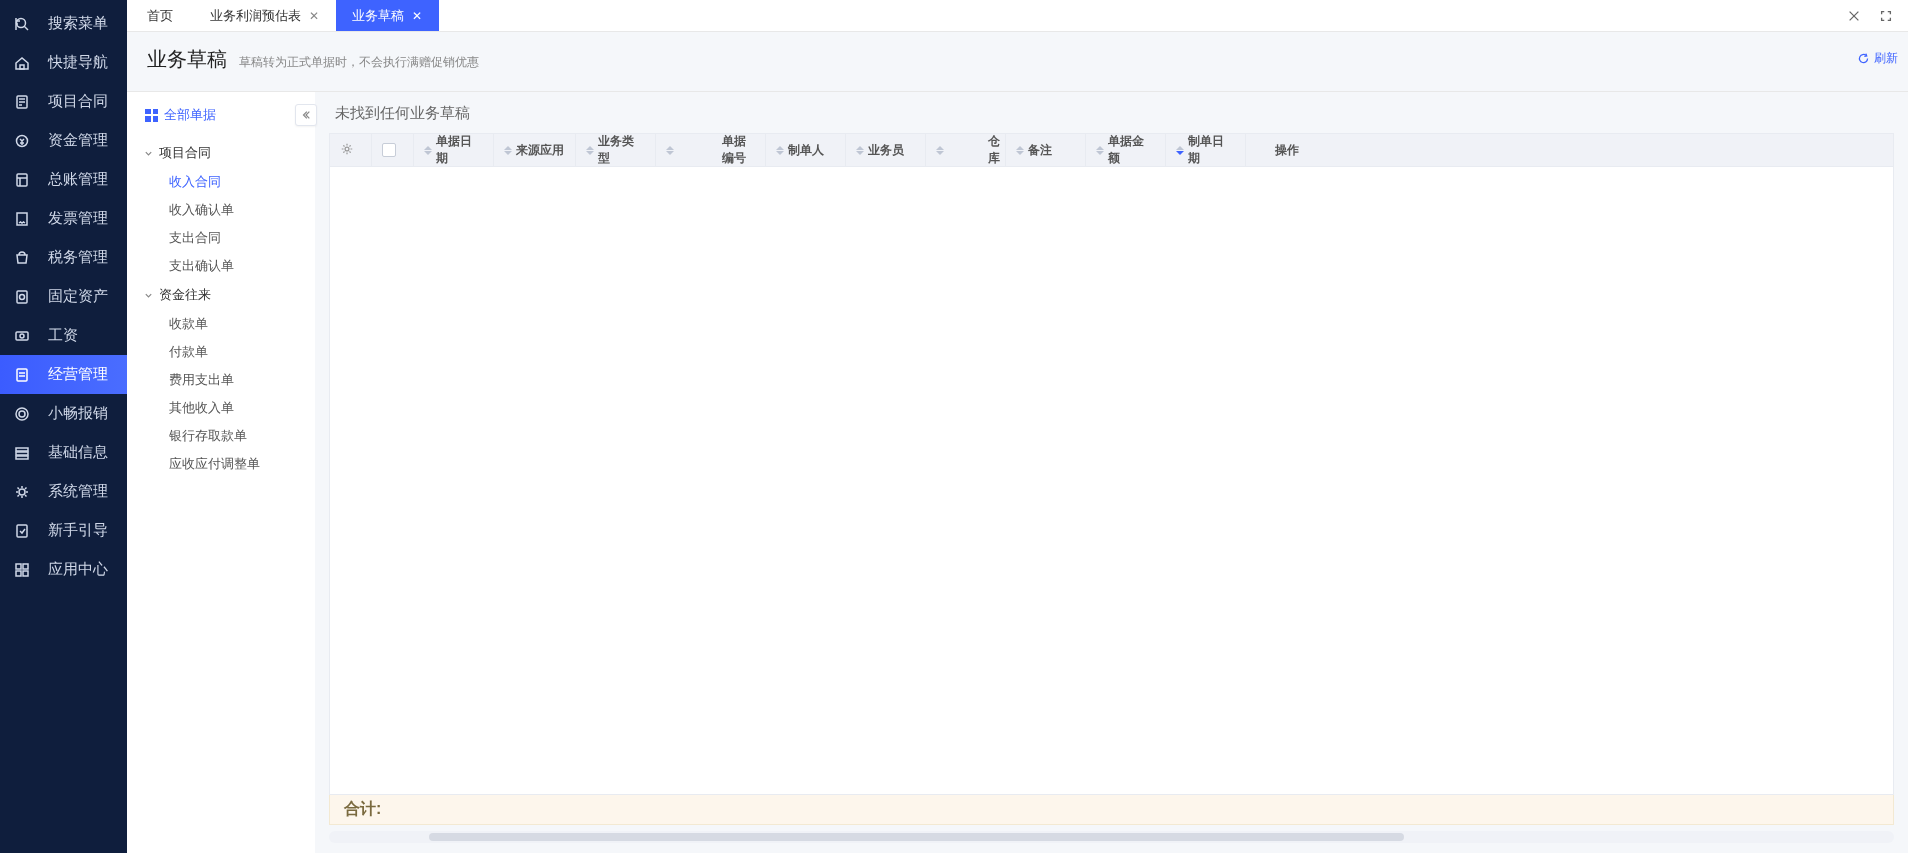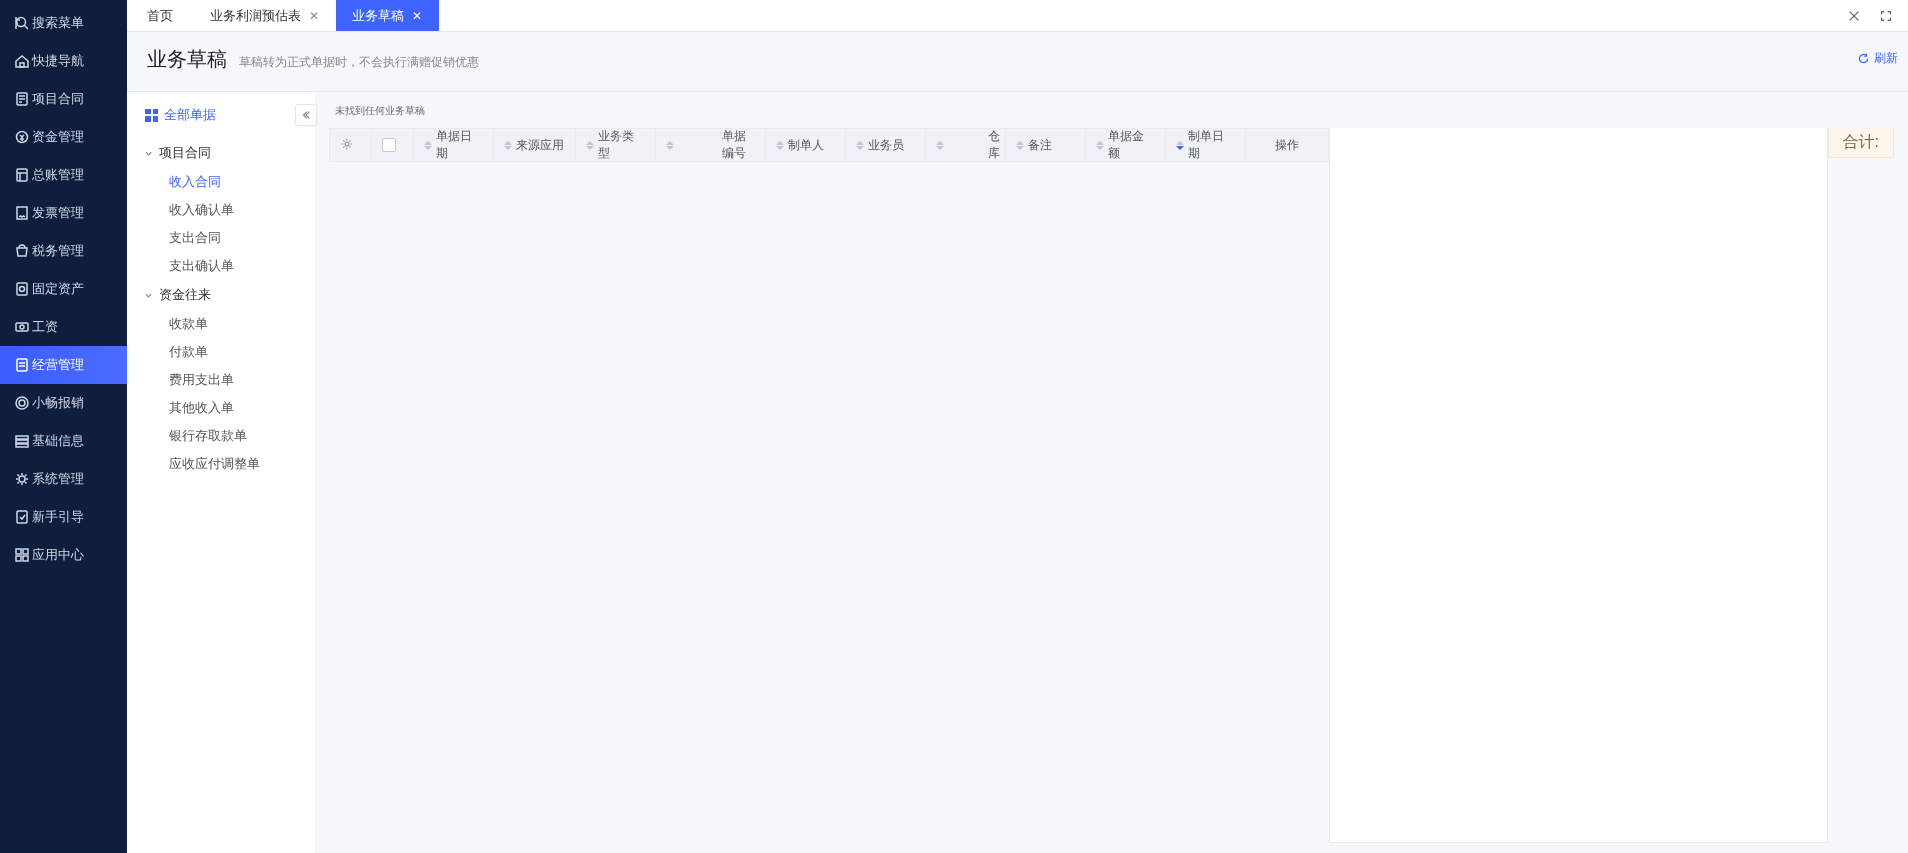--- a/index.html
+++ b/index.html
@@ -1,21 +1,21 @@
 <!DOCTYPE html>
 <html><head>
 <meta charset="utf-8">
 <style>
 * { margin: 0; padding: 0; box-sizing: border-box; }
 body { font-family: "Microsoft YaHei", -apple-system, sans-serif; font-size: 13px; color: #333; background: #fff; overflow: hidden; }
 .app { display: flex; height: 853px; width: 1908px; position: relative; }
 
 
 .sidebar { width: 127px; background: #0f1e3d; color: #d0d8e8; flex-shrink: 0; padding-top: 4px; }
-.side-item { display: flex; align-items: center; gap: 2px; padding: 10px 14px; cursor: pointer; font-size: 13px; }
+.side-item { display: flex; align-items: center; gap: 18px; padding: 10px 14px; cursor: pointer; font-size: 15px; }
 .side-item.active { background: linear-gradient(90deg, #3b5cff, #4a6dff); color: #fff; }
 .side-icon { width: 16px; height: 16px; display: inline-flex; align-items: center; justify-content: center; }
 .side-icon svg { width: 16px; height: 16px; stroke: currentColor; fill: none; stroke-width: 1.5; }
 
 
 .main { flex: 1; display: flex; flex-direction: column; position: relative; }
 
 
 .tabs { height: 32px; border-bottom: 1px solid #e8e8e8; display: flex; align-items: stretch; background: #fff; position: relative; }
 .tab { display: flex; align-items: center; gap: 8px; padding: 0 16px; font-size: 13px; cursor: pointer; border-right: 1px solid transparent; }
@@ -43,22 +43,22 @@
 .filter-header { display: flex; align-items: center; gap: 6px; color: #3e63ff; font-size: 13px; margin-bottom: 14px; padding-left: 6px; }
 .grid-icon { width: 13px; height: 13px; display: inline-grid; grid-template-columns: 1fr 1fr; gap: 2px; }
 .grid-icon span { background: #3e63ff; }
 .filter-group-header { display: flex; align-items: center; gap: 6px; font-size: 13px; color: #333; padding: 6px 4px; cursor: pointer; }
 .chevron { width: 10px; height: 10px; display:inline-flex; align-items:center; justify-content:center; color:#888; }
 .filter-sub { padding: 5px 0 5px 30px; font-size: 13px; color: #555; cursor: pointer; }
 .filter-sub.selected { color: #3e63ff; }
 
 
 .table-area { flex: 1; padding: 12px 14px 10px 14px; display: flex; flex-direction: column; background: #f5f7fa; }
-.empty-msg { font-size: 10px; color: #666; padding: 0 6px 10px; }
-.table-wrapper { flex: 1; display: flex; flex-direction: row; }
+.empty-msg { font-size: 15px; color: #666; padding: 0 6px 10px; }
+.table-wrapper { flex: 1; display: flex; flex-direction: column; font-weight: bold; }
 .thead { display: flex; background: #f0f2f7; border: 1px solid #e8ebf1; height: 34px; align-items: stretch; }
 .th { display: flex; align-items: center; gap: 4px; padding: 0 10px; font-size: 12px; color: #555; border-right: 1px solid #e8ebf1; }
 .th:last-child { border-right: none; }
 .th.center { justify-content: center; }
 .sort-icon { width: 8px; display: inline-flex; flex-direction: column; gap: 1px; }
 .sort-icon .up, .sort-icon .down { width: 0; height: 0; border-left: 4px solid transparent; border-right: 4px solid transparent; }
 .sort-icon .up { border-bottom: 4px solid #bfc6d4; }
 .sort-icon .down { border-top: 4px solid #bfc6d4; }
 .sort-icon.desc .down { border-top-color: #3e63ff; }
 .tbody { flex: 1; background: #fff; border: 1px solid #e8ebf1; border-top: none; }

